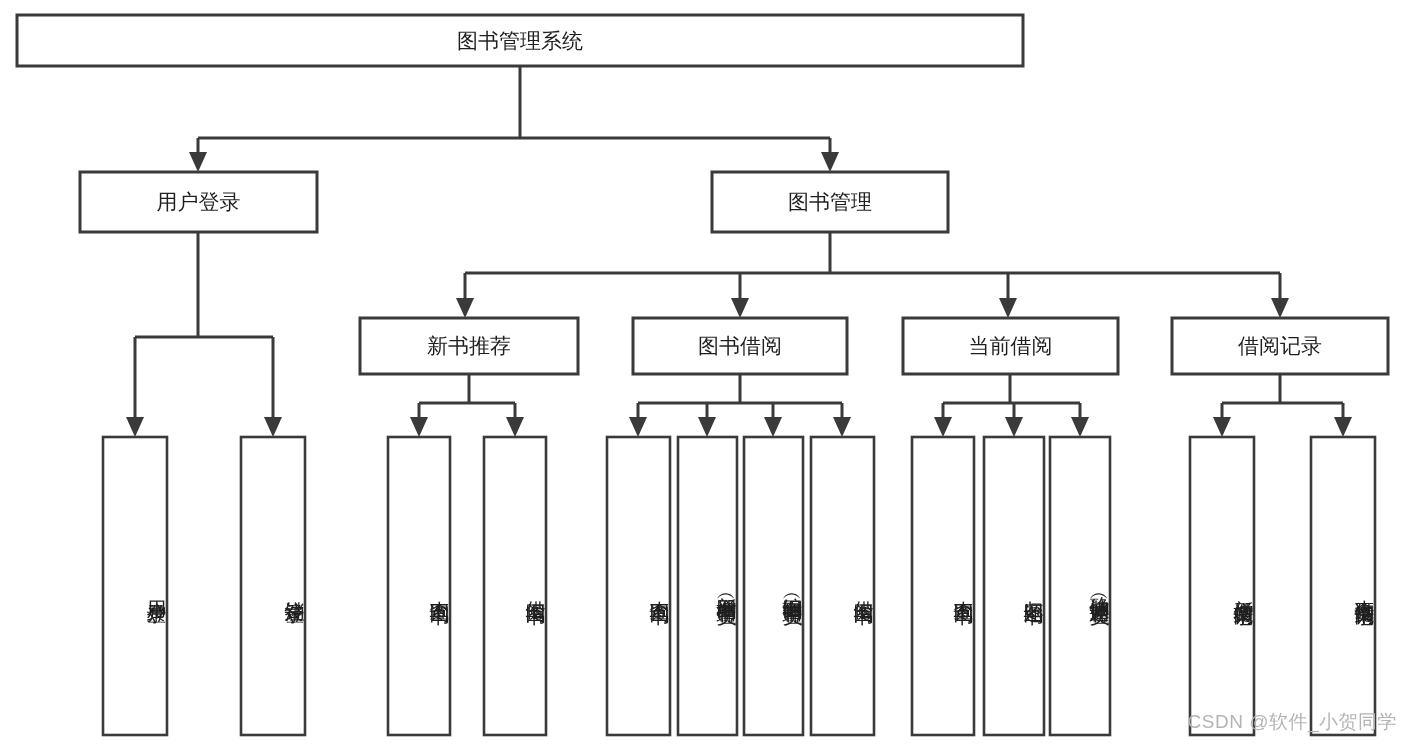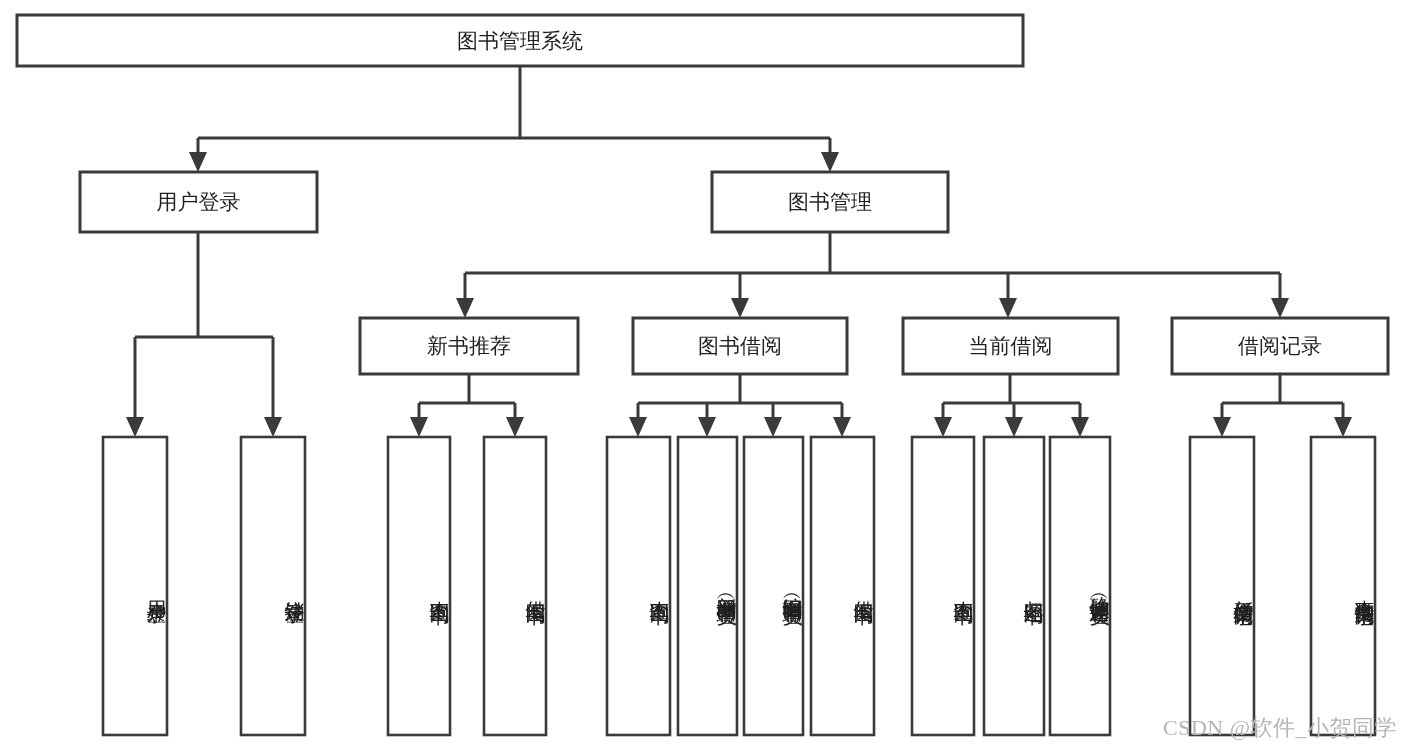--- a/index.html
+++ b/index.html
@@ -69,23 +69,23 @@
     height: 100%;
     box-sizing: border-box;
     padding-top: 4px;
   }
   .vlabel-wrap {
     overflow: visible;
   }
   .watermark {
     position: absolute;
     right: 8px;
-    bottom: 4px;
-    font-family: Liberation Serif, serif;
-    font-size: 22px;
+    bottom: 12px;
+    font-family: Liberation Sans, sans-serif;
+    font-size: 19px;
     color: #b4b4b4;
     letter-spacing: 0.5px;
     user-select: none;
     white-space: nowrap;
   }
 </style>
 </head>
 <body>
 
 <div id="diagram-root">

